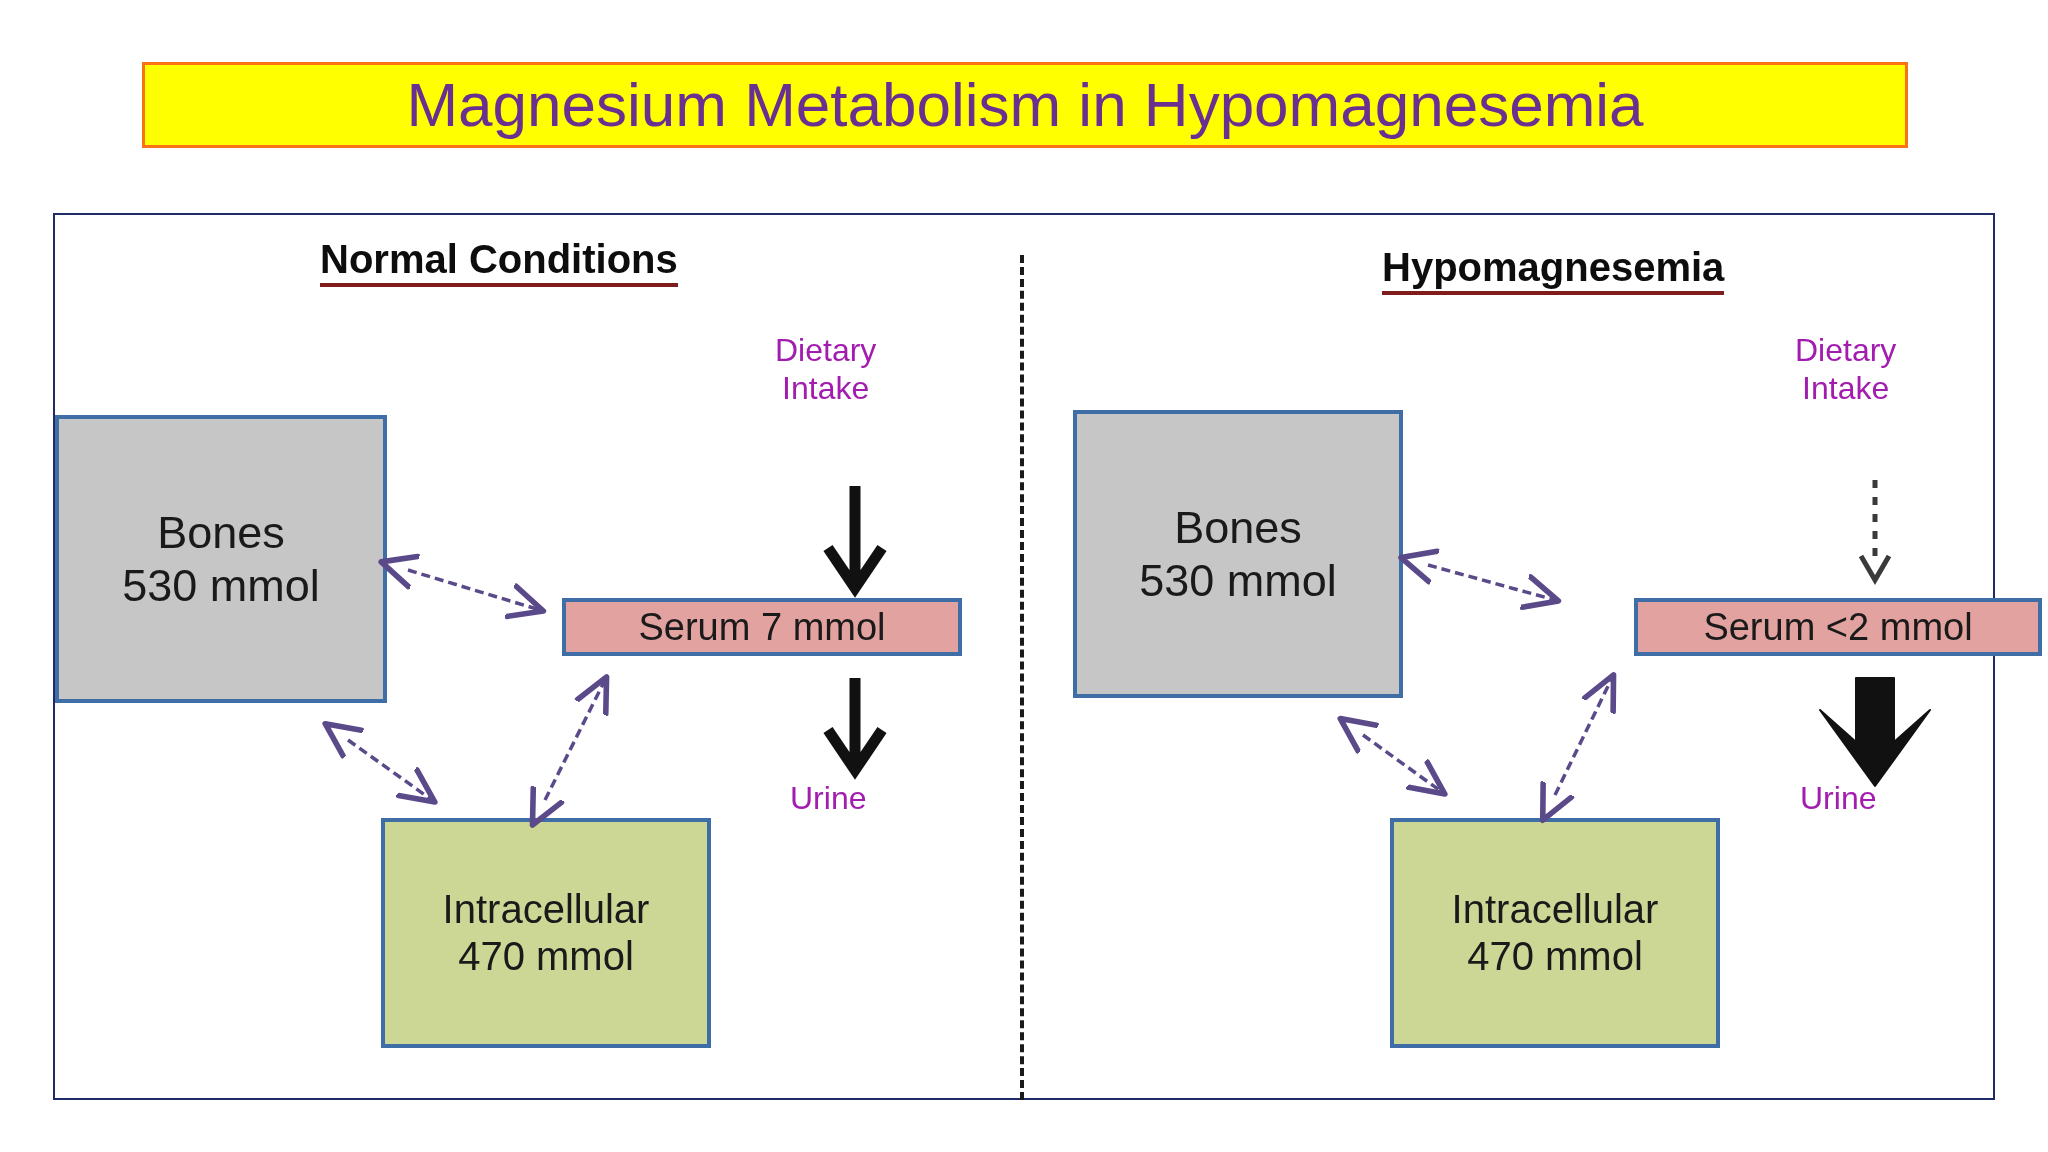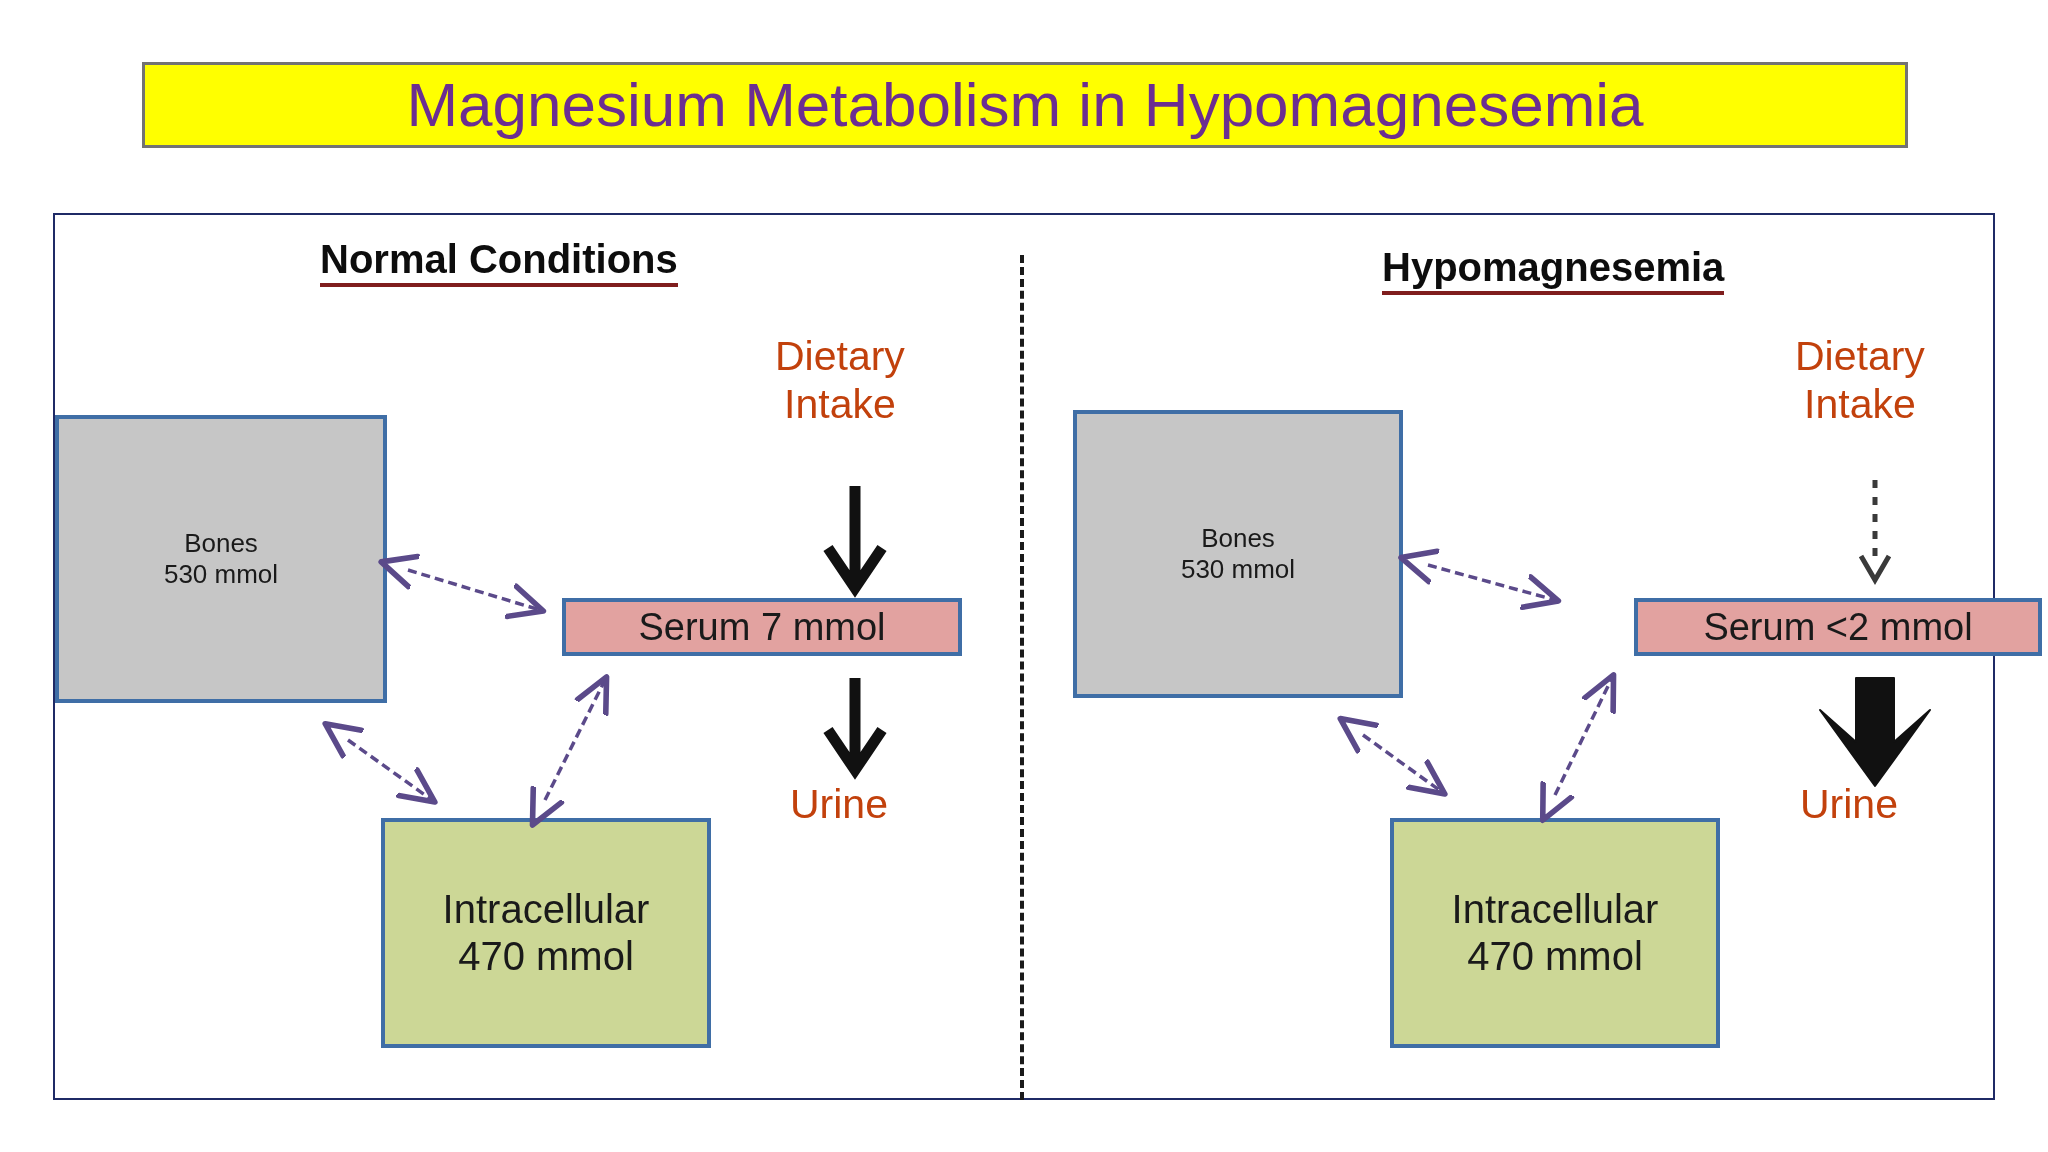--- a/index.html
+++ b/index.html
@@ -16,21 +16,21 @@
   }
 
   
   #title-banner {
     position: absolute;
     left: 142px;
     top: 62px;
     width: 1766px;
     height: 86px;
     background: #ffff00;
-    border: 3px solid #737373;
+    border: 3px solid #f97316;
     box-sizing: border-box;
     display: flex;
     align-items: center;
     justify-content: center;
   }
   #title-text {
     color: #6b2e91;
     font-size: 62px;
     font-weight: 400;
     letter-spacing: 0px;
@@ -83,21 +83,21 @@
     display: flex;
     flex-direction: column;
     align-items: center;
     justify-content: center;
     color: #1a1a1a;
     line-height: 1.18;
     text-align: center;
   }
   .bones-box {
     background: #c6c6c6;
-    font-size: 26px;
+    font-size: 45px;
     width: 332px;
     height: 288px;
   }
   .intracellular-box {
     background: #ccd796;
     font-size: 40px;
     width: 330px;
     height: 230px;
   }
   .serum-box {
@@ -115,22 +115,22 @@
   #serum-left         { left: 562px; top: 598px; width: 400px; }
 
   
   #bones-right         { left: 1073px; top: 410px; width: 330px; height: 288px; }
   #intracellular-right { left: 1390px; top: 818px; }
   #serum-right         { left: 1634px; top: 598px; width: 408px; }
 
   
   .plain-label {
     position: absolute;
-    font-size: 41px;
-    color: #c2410c;
+    font-size: 32px;
+    color: #a21caf;
     text-align: center;
     line-height: 1.18;
     white-space: nowrap;
   }
   #dietary-left  { left: 775px;  top: 332px; }
   #dietary-right { left: 1795px; top: 332px; }
   #urine-left    { left: 790px;  top: 780px; }
   #urine-right   { left: 1800px; top: 780px; }
 
   

